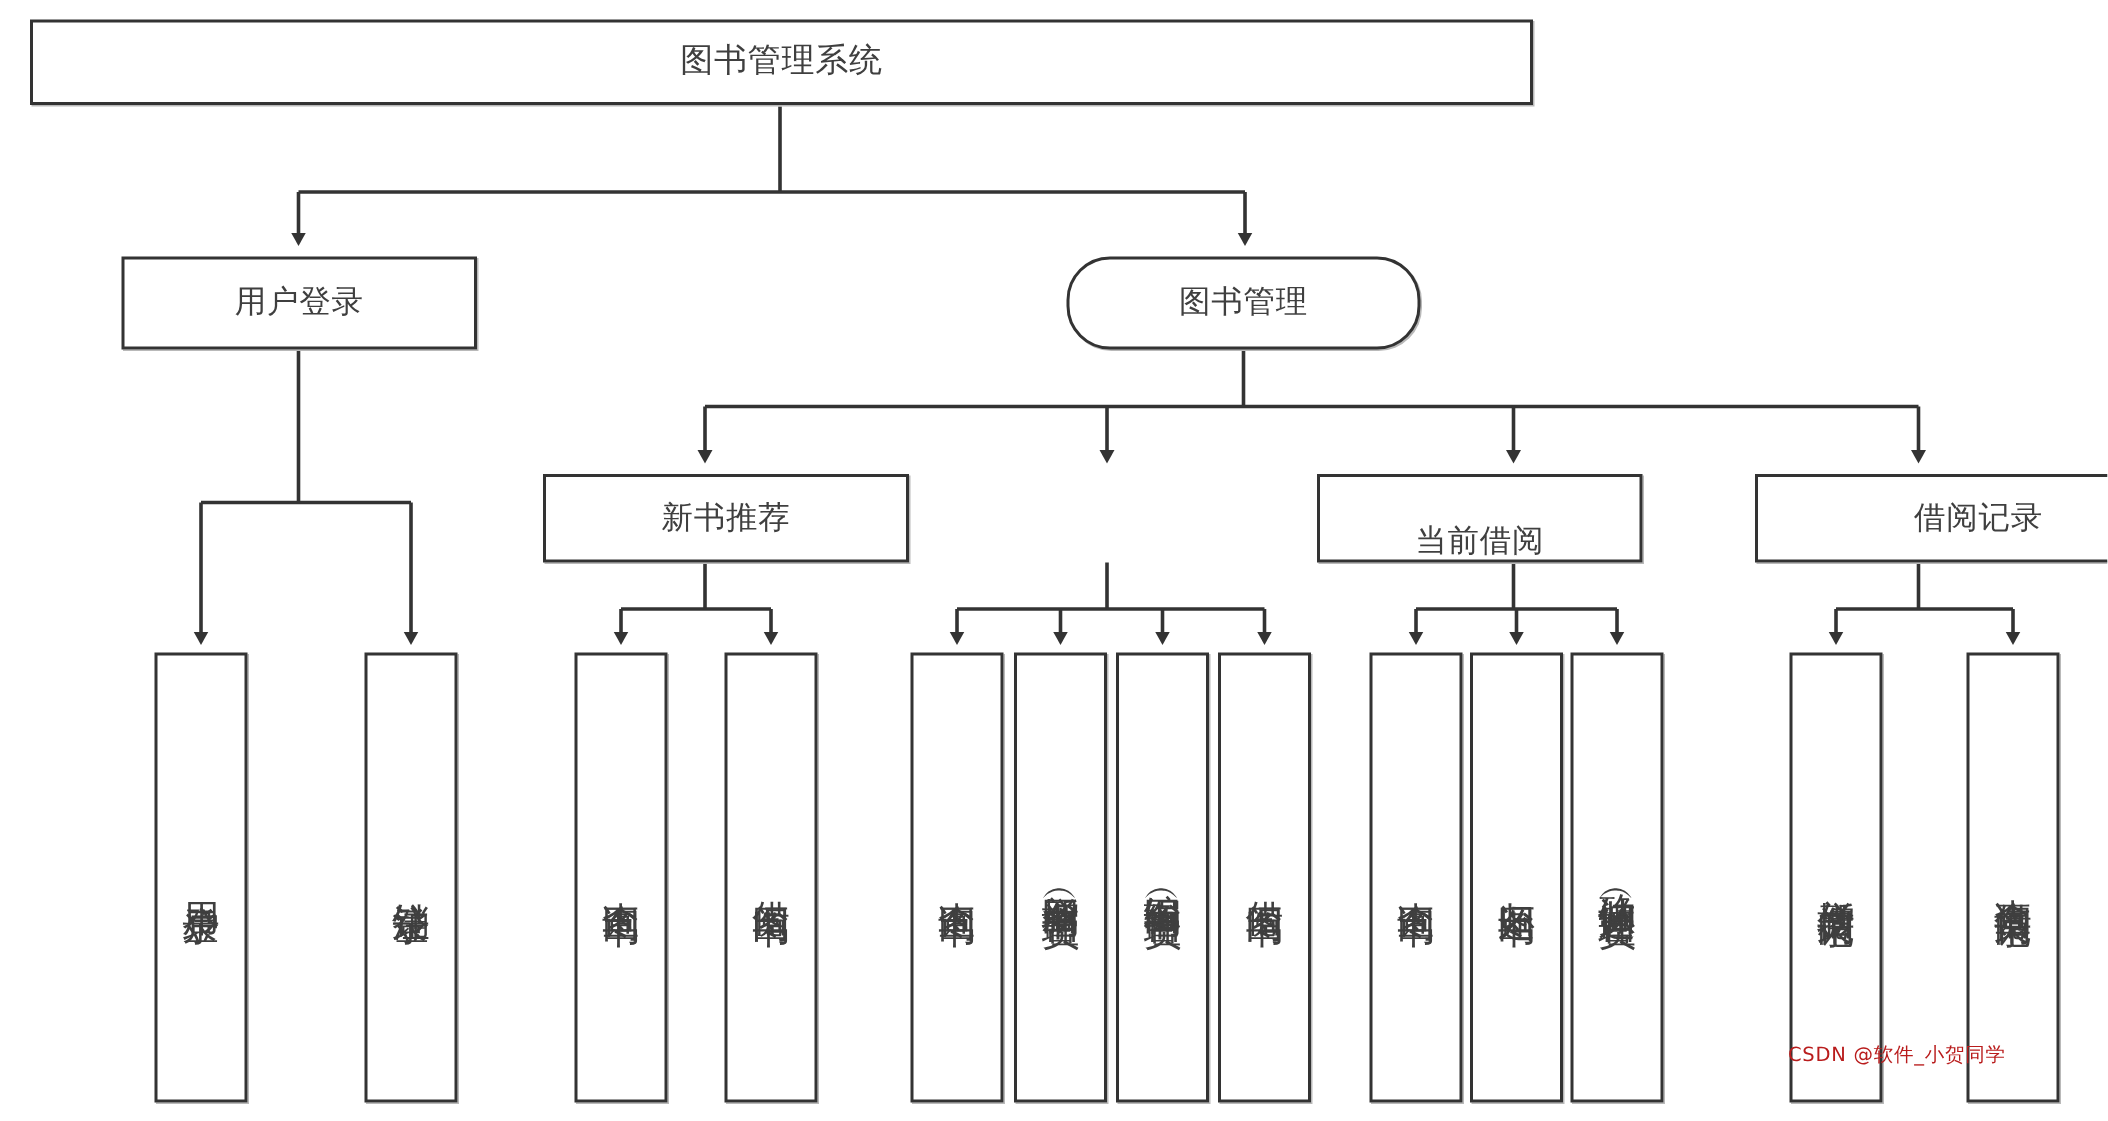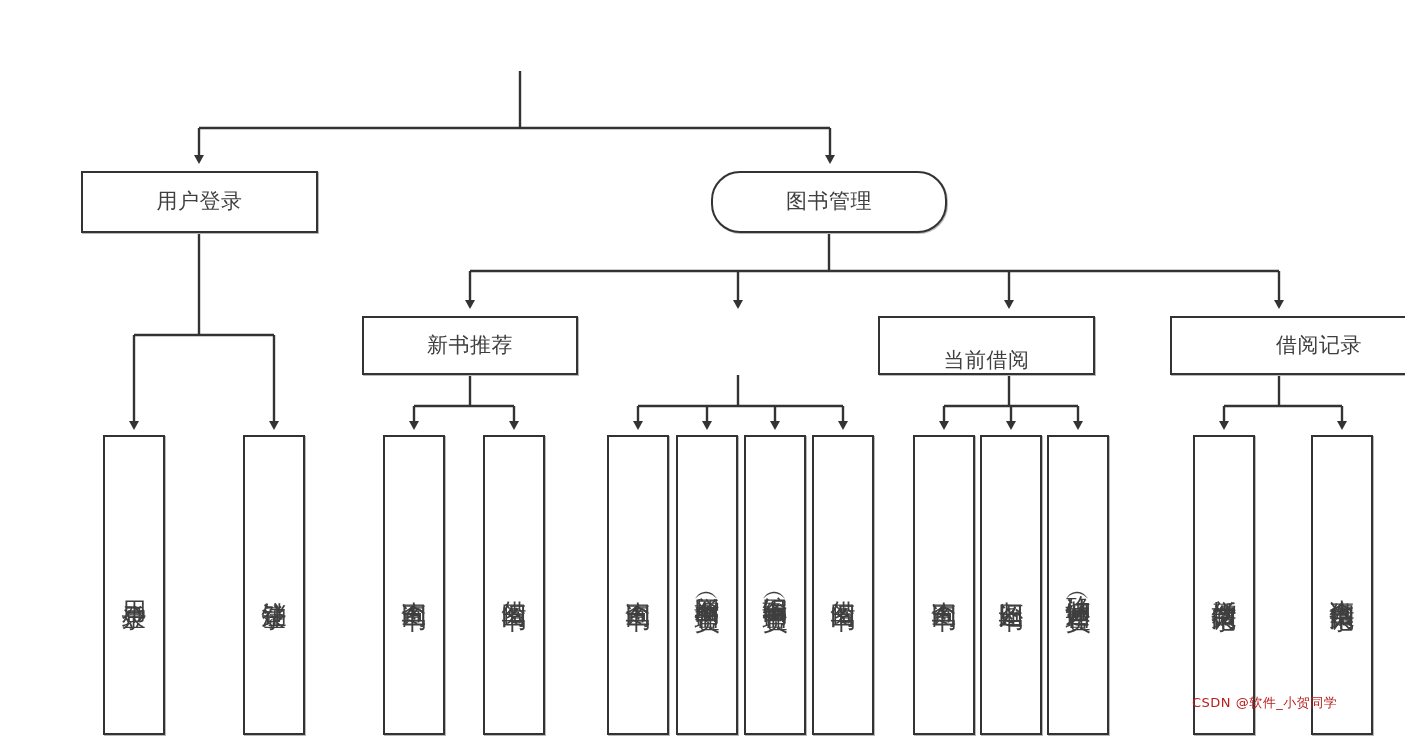--- a/index.html
+++ b/index.html
@@ -117,29 +117,32 @@
       <path d="M1011,406 L1011,422" marker-end="url(#arrow)"></path>
       <path d="M1078,406 L1078,422" marker-end="url(#arrow)"></path>
 
       <path d="M1279,375 L1279,406"></path>
       <path d="M1224,406 L1342,406"></path>
       <path d="M1224,406 L1224,422" marker-end="url(#arrow)"></path>
       <path d="M1342,406 L1342,422" marker-end="url(#arrow)"></path>
     </g>
   </svg>
 
+  <div class="node horiz root" style="left:20px; top:13px; width:1002px; height:57px;">
+    <span class="lbl">图书管理系统</span>
+  </div>
 
   <div class="node horiz" style="left:81px; top:171px; width:237px; height:62px;">
     <span class="lbl">用户登录</span>
   </div>
   <div class="node horiz" style="left:711px; top:171px; width:236px; height:62px;border-radius:29px;">
     <span class="lbl">图书管理</span>
   </div>
 
-  <div class="node horiz" style="left:362px; top:316px; width:216px; height:59px;">
+  <div class="node horiz" style="left:362px; top:316px; width:244px; height:59px;">
     <span class="lbl">新书推荐</span>
   </div>
   <div class="node horiz" style="left:878px; top:316px; width:217px; height:59px;align-items:flex-end;">
     <span class="lbl">当前借阅</span>
   </div>
   <div class="node horiz" style="left:1170px; top:316px; width:250px; height:59px;padding-left:48px;">
     <span class="lbl">借阅记录</span>
   </div>
 
   <div class="node vert" style="left:103px; top:435px; width:62px; height:300px;">

